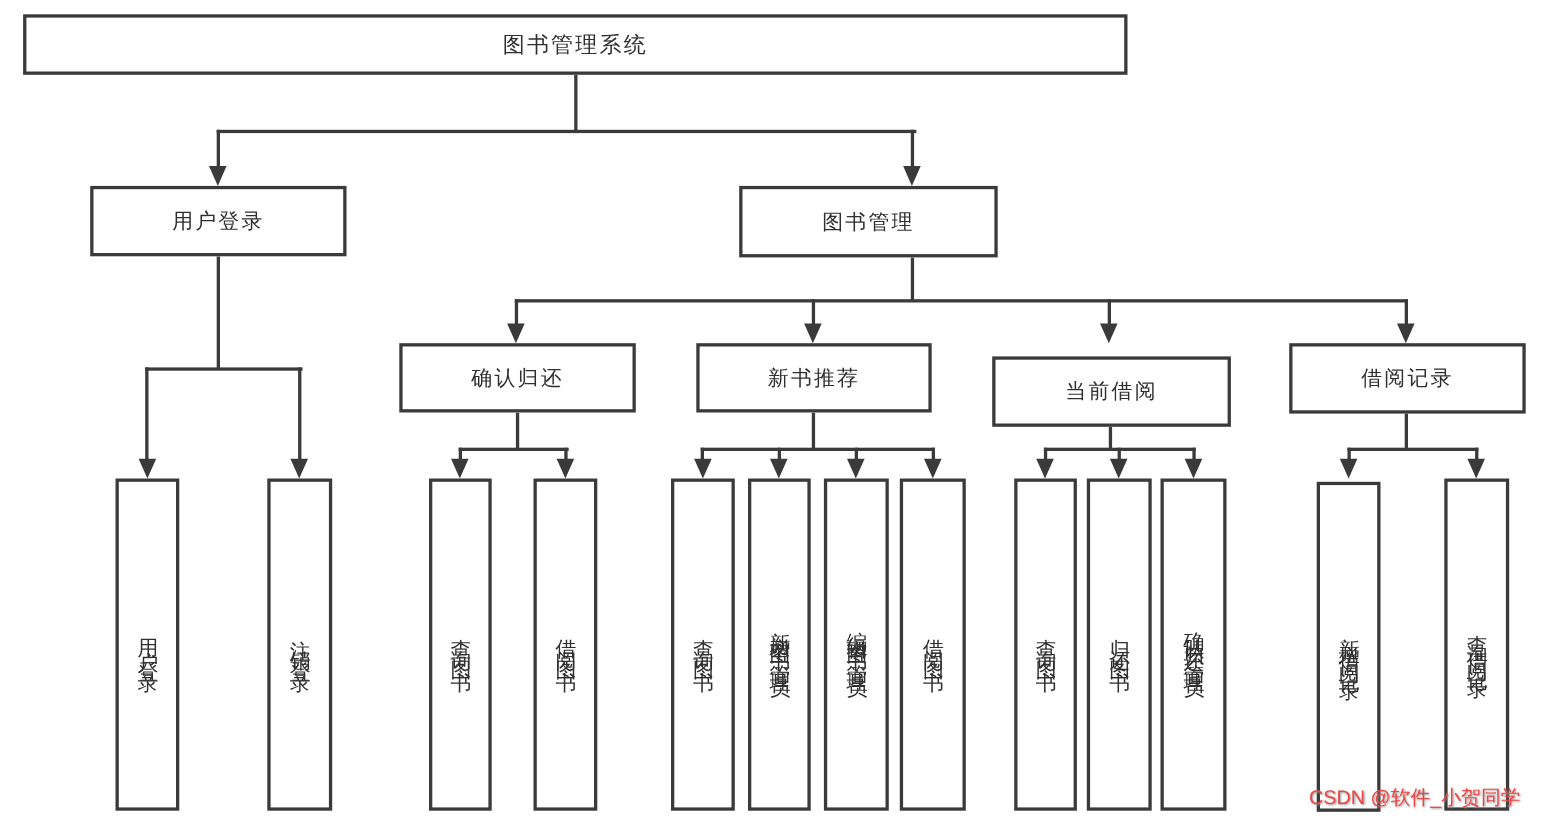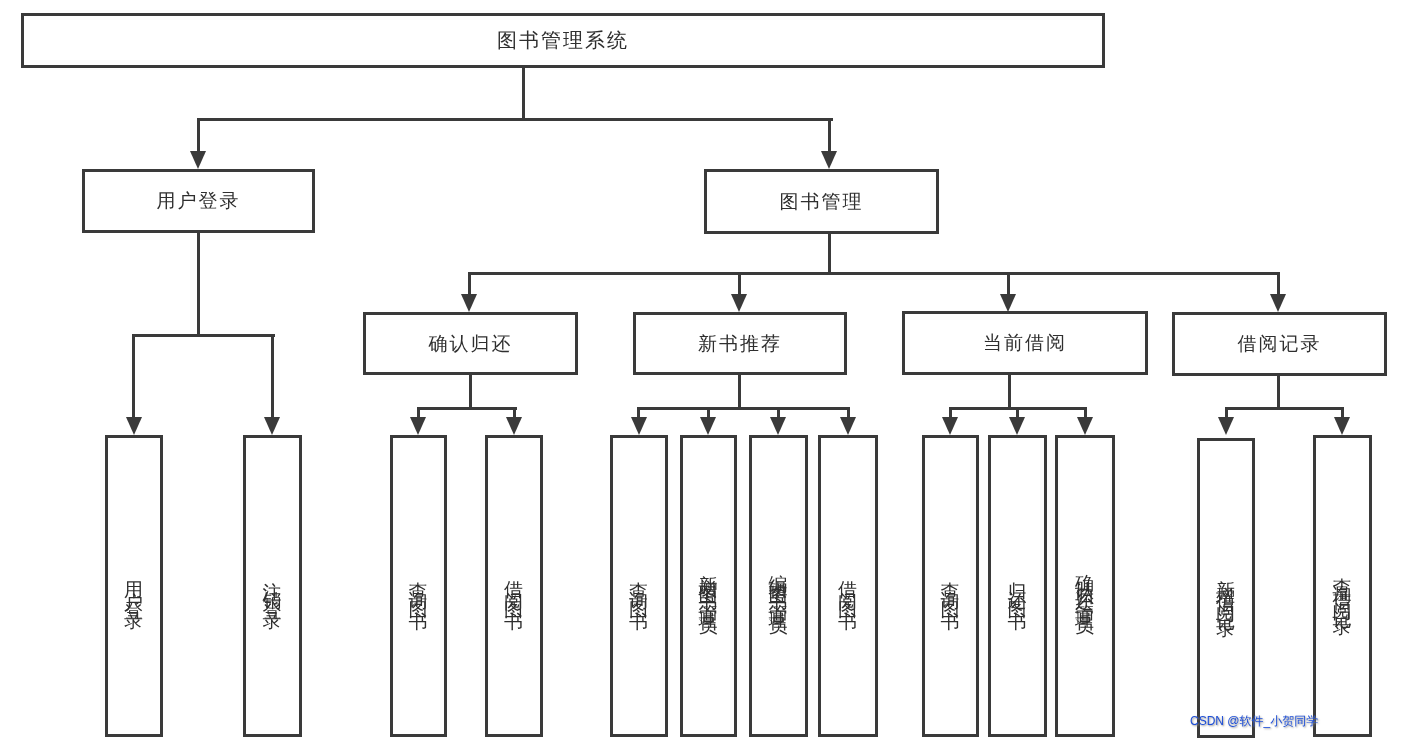--- a/index.html
+++ b/index.html
@@ -42,22 +42,22 @@
   .line{position:absolute;background:var(--line);}
   .arrow{
     position:absolute;width:0;height:0;
     border-left:8px solid transparent;
     border-right:8px solid transparent;
     border-top:18px solid var(--line);
   }
   .watermark{
     position:absolute;
     left:1190px;top:713px;
-    font-size:12px;
-    color:#1d4ed8;
+    font-size:18px;
+    color:#ef4444;
     text-shadow:1px 1px 2px #8f8f8f;
     white-space:nowrap;
   }
 </style>
 </head>
 <body>
 
 <div id="canvas">
 
   <div class="line" style="left:522px;top:68px;width:3px;height:51px"></div>
@@ -112,31 +112,31 @@
   <div class="line" style="left:1084px;top:407px;width:3px;height:12px"></div>
   <div class="arrow" style="left:1077px;top:417px"></div>
 
   <div class="line" style="left:1277px;top:375px;width:3px;height:34px"></div>
   <div class="line" style="left:1225px;top:407px;width:119px;height:3px"></div>
   <div class="line" style="left:1225px;top:407px;width:3px;height:12px"></div>
   <div class="arrow" style="left:1218px;top:417px"></div>
   <div class="line" style="left:1341px;top:407px;width:3px;height:12px"></div>
   <div class="arrow" style="left:1334px;top:417px"></div>
 
-  <div class="h-box" style="left:21px;top:13px;width:1084px;height:55px;font-size:20px">图书管理系统</div>
+  <div class="h-box" style="left:21px;top:13px;width:1004px;height:55px;font-size:20px">图书管理系统</div>
 
   <div class="h-box" style="left:82px;top:169px;width:233px;height:64px">用户登录</div>
 
-  <div class="h-box" style="left:704px;top:169px;width:235px;height:65px">图书管理</div>
+  <div class="h-box" style="left:672px;top:169px;width:235px;height:65px">图书管理</div>
 
   <div class="h-box" style="left:363px;top:312px;width:215px;height:63px">确认归还</div>
 
   <div class="h-box" style="left:633px;top:312px;width:214px;height:63px">新书推荐</div>
 
-  <div class="h-box" style="left:902px;top:311px;width:246px;height:64px">当前借阅</div>
+  <div class="h-box" style="left:902px;top:324px;width:217px;height:64px">当前借阅</div>
 
   <div class="h-box" style="left:1172px;top:312px;width:215px;height:64px">借阅记录</div>
 
   <div class="v-box" style="left:105px;top:435px;width:58px;height:302px">
     <span>用户登录</span>
   </div>
 
   <div class="v-box" style="left:243px;top:435px;width:59px;height:302px">
     <span>注销登录</span>
   </div>

